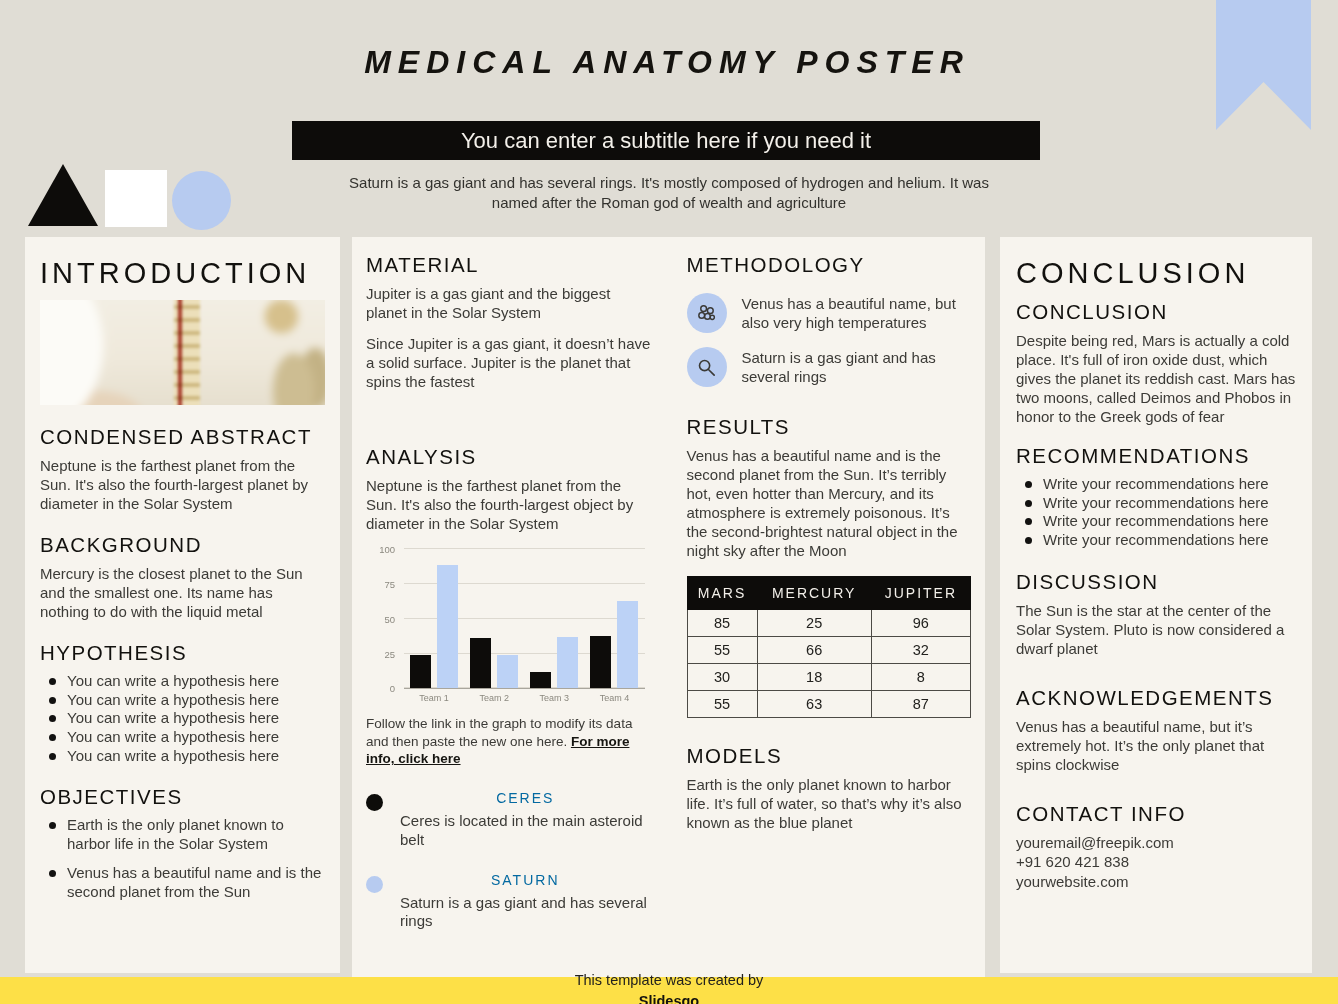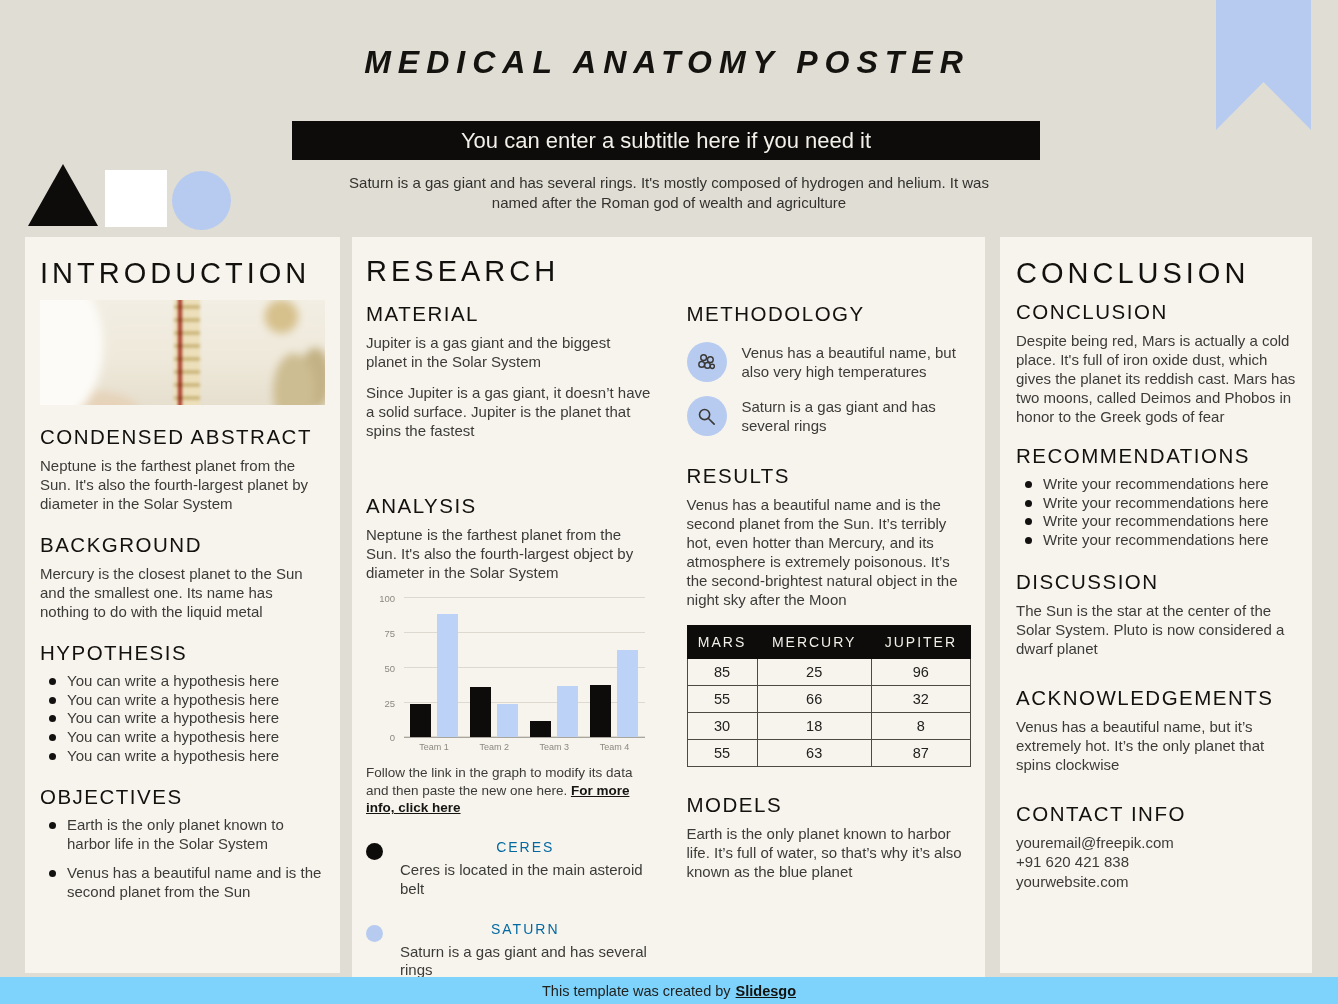--- a/index.html
+++ b/index.html
@@ -101,22 +101,22 @@
   
   table.results { border-collapse:collapse; width:100%; margin-top:16px; }
   table.results th { background:#0d0c0a; color:#f3f0ea; font-weight:normal;
     letter-spacing:2px; font-size:14px; padding:8px 4px; border:1px solid #0d0c0a; }
   table.results td { border:1px solid #4c4a45; text-align:center; font-size:14.5px;
     padding:5px 4px; color:#22211e; }
   
   .contact-line { font-size:15px; line-height:1.3; color:#3c3b37; }
   
   .footer-band { position:absolute; left:0; right:0; bottom:0; height:27px;
-    background:#7dd3fc; display:flex; align-items:center; justify-content:center;
-    font-size:14.5px; color:#22211e; gap:5px; }
+    background:#fde047; display:flex; align-items:center; justify-content:center;
+    font-size:14.5px; color:#22211e; gap:5px;flex-direction:column; }
   .footer-band a { color:#12110e; font-weight:bold; text-decoration:underline; cursor:pointer; }
 </style>
 </head>
 <body>
 
 <div class="bookmark"></div>
 <h1 class="page-title">MEDICAL ANATOMY POSTER</h1>
 <div class="subtitle-bar">
   <span>You can enter a subtitle here if you need it</span>
 </div>
@@ -144,21 +144,20 @@
       <li>You can write a hypothesis here</li>
     </ul>
   <h3 class="sub">OBJECTIVES</h3>
   <ul class="bullets spaced">
       <li>Earth is the only planet known to harbor life in the Solar System</li>
       <li>Venus has a beautiful name and is the second planet from the Sun</li>
     </ul>
 </section>
 
 <section class="col col-mid">
-  <h2 class="big">RESEARCH</h2>
   <div class="mid-grid">
 
     <div class="subcol">
       <h3 class="sub first">MATERIAL</h3>
       <p class="body">Jupiter is a gas giant and the biggest planet in the Solar System</p>
       <p class="body">Since Jupiter is a gas giant, it doesn’t have a solid surface. Jupiter is the planet that spins the fastest</p>
 
       <h3 class="sub" style="margin-top:54px;">ANALYSIS</h3>
       <p class="body">Neptune is the farthest planet from the Sun. It's also the fourth-largest object by diameter in the Solar System</p>
 

